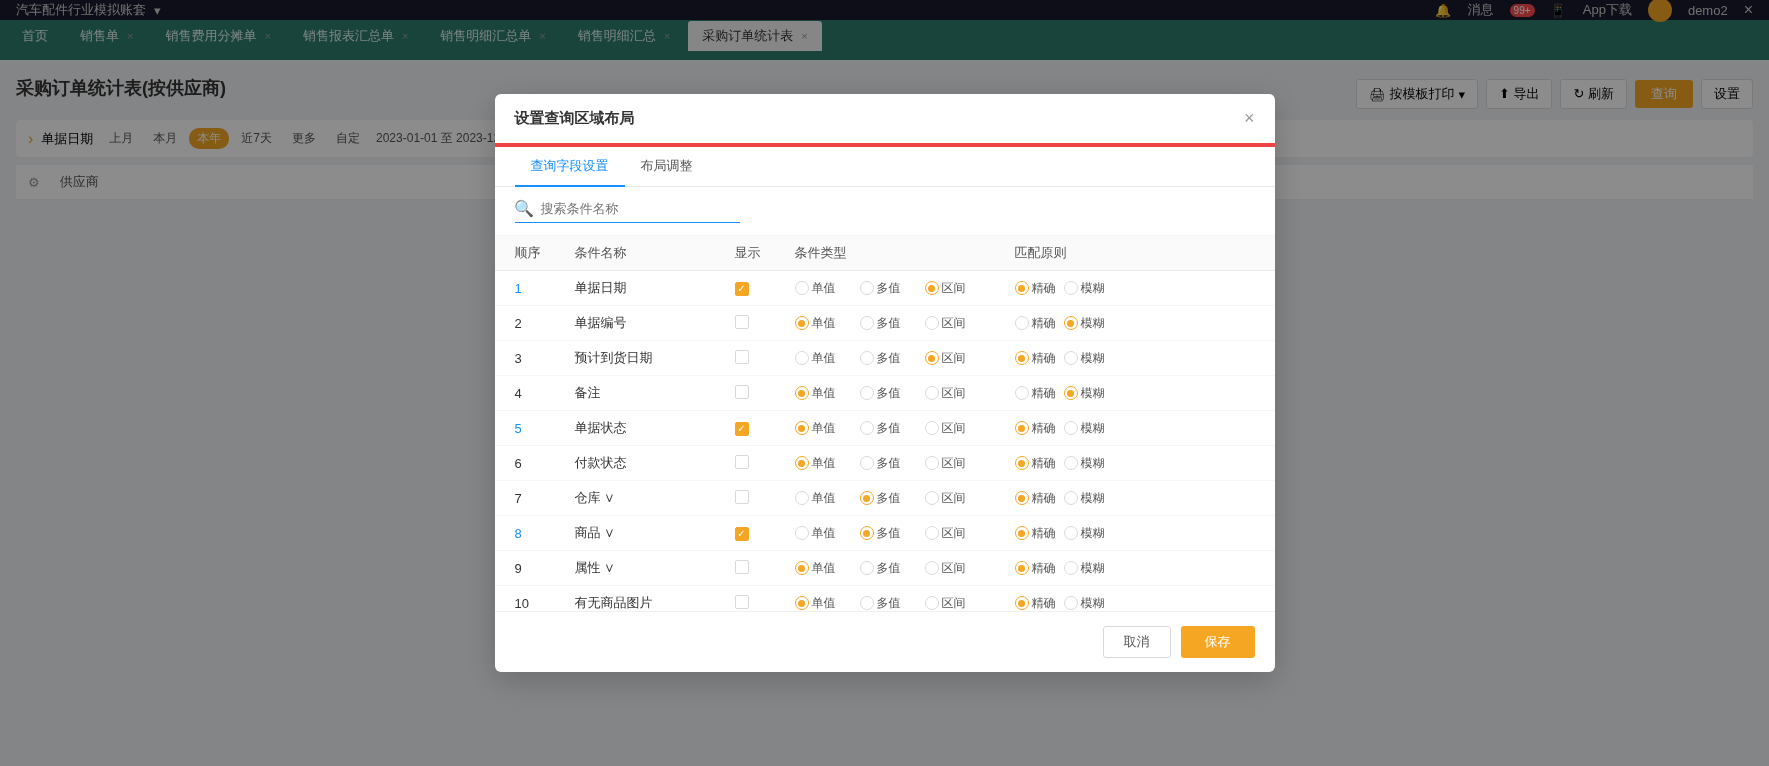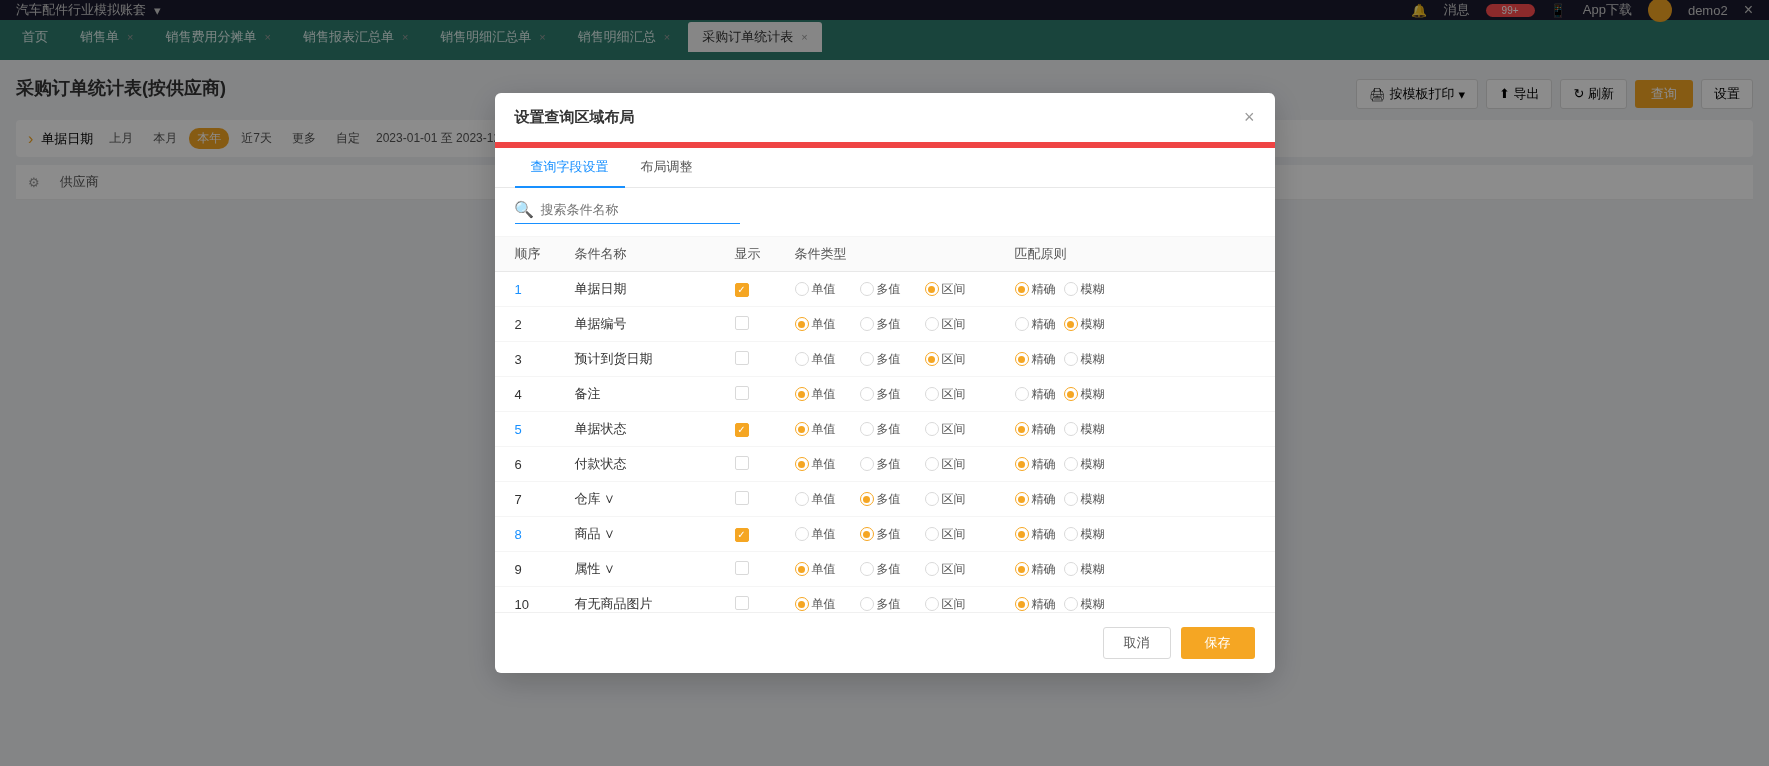--- a/index.html
+++ b/index.html
@@ -9,29 +9,29 @@
     .top-bar {
       background: #1a1a2e;
       height: 20px;
       display: flex;
       align-items: center;
       justify-content: space-between;
       padding: 0 16px;
     }
     .top-bar-left { color: #ccc; font-size: 13px; display: flex; align-items: center; gap: 8px; }
     .top-bar-right { display: flex; align-items: center; gap: 16px; color: #ccc; font-size: 13px; }
-    .top-bar-right .badge { background: #ff4d4f; color: white; border-radius: 10px; font-size: 10px; padding: 1px 16px; }
+    .top-bar-right .badge { background: #ff4d4f; color: white; border-radius: 10px; font-size: 10px; padding: 1px 4px; }
 
     
     .tab-bar {
       background: #2e7d6e;
       height: 40px;
       display: flex;
-      align-items: flex-end;
-      padding: 8px 8px;
+      align-items: flex-start;
+      padding: 1px 8px;
       gap: 4px;
     }
     .tab-item {
       padding: 6px 14px;
       color: #e0f0ee;
       font-size: 13px;
       border-radius: 3px 3px 0 0;
       cursor: pointer;
       display: flex;
       align-items: center;
@@ -106,21 +106,21 @@
       max-height: 680px;
       display: flex;
       flex-direction: column;
       box-shadow: 0 8px 32px rgba(0,0,0,0.2);
     }
     .modal-header {
       display: flex;
       align-items: center;
       justify-content: space-between;
       padding: 14px 20px;
-      border-bottom: 6px solid #ef4444;
+      border-bottom: 4px solid #ef4444;
     }
     .modal-title { font-size: 15px; color: #333; font-weight: bold; }
     .modal-close { cursor: pointer; color: #999; font-size: 18px; background: none; border: none; }
 
     
     .modal-tabs {
       display: flex;
       border-bottom: 1px solid #e8e8e8;
       padding: 0 20px;
       align-items: center;

